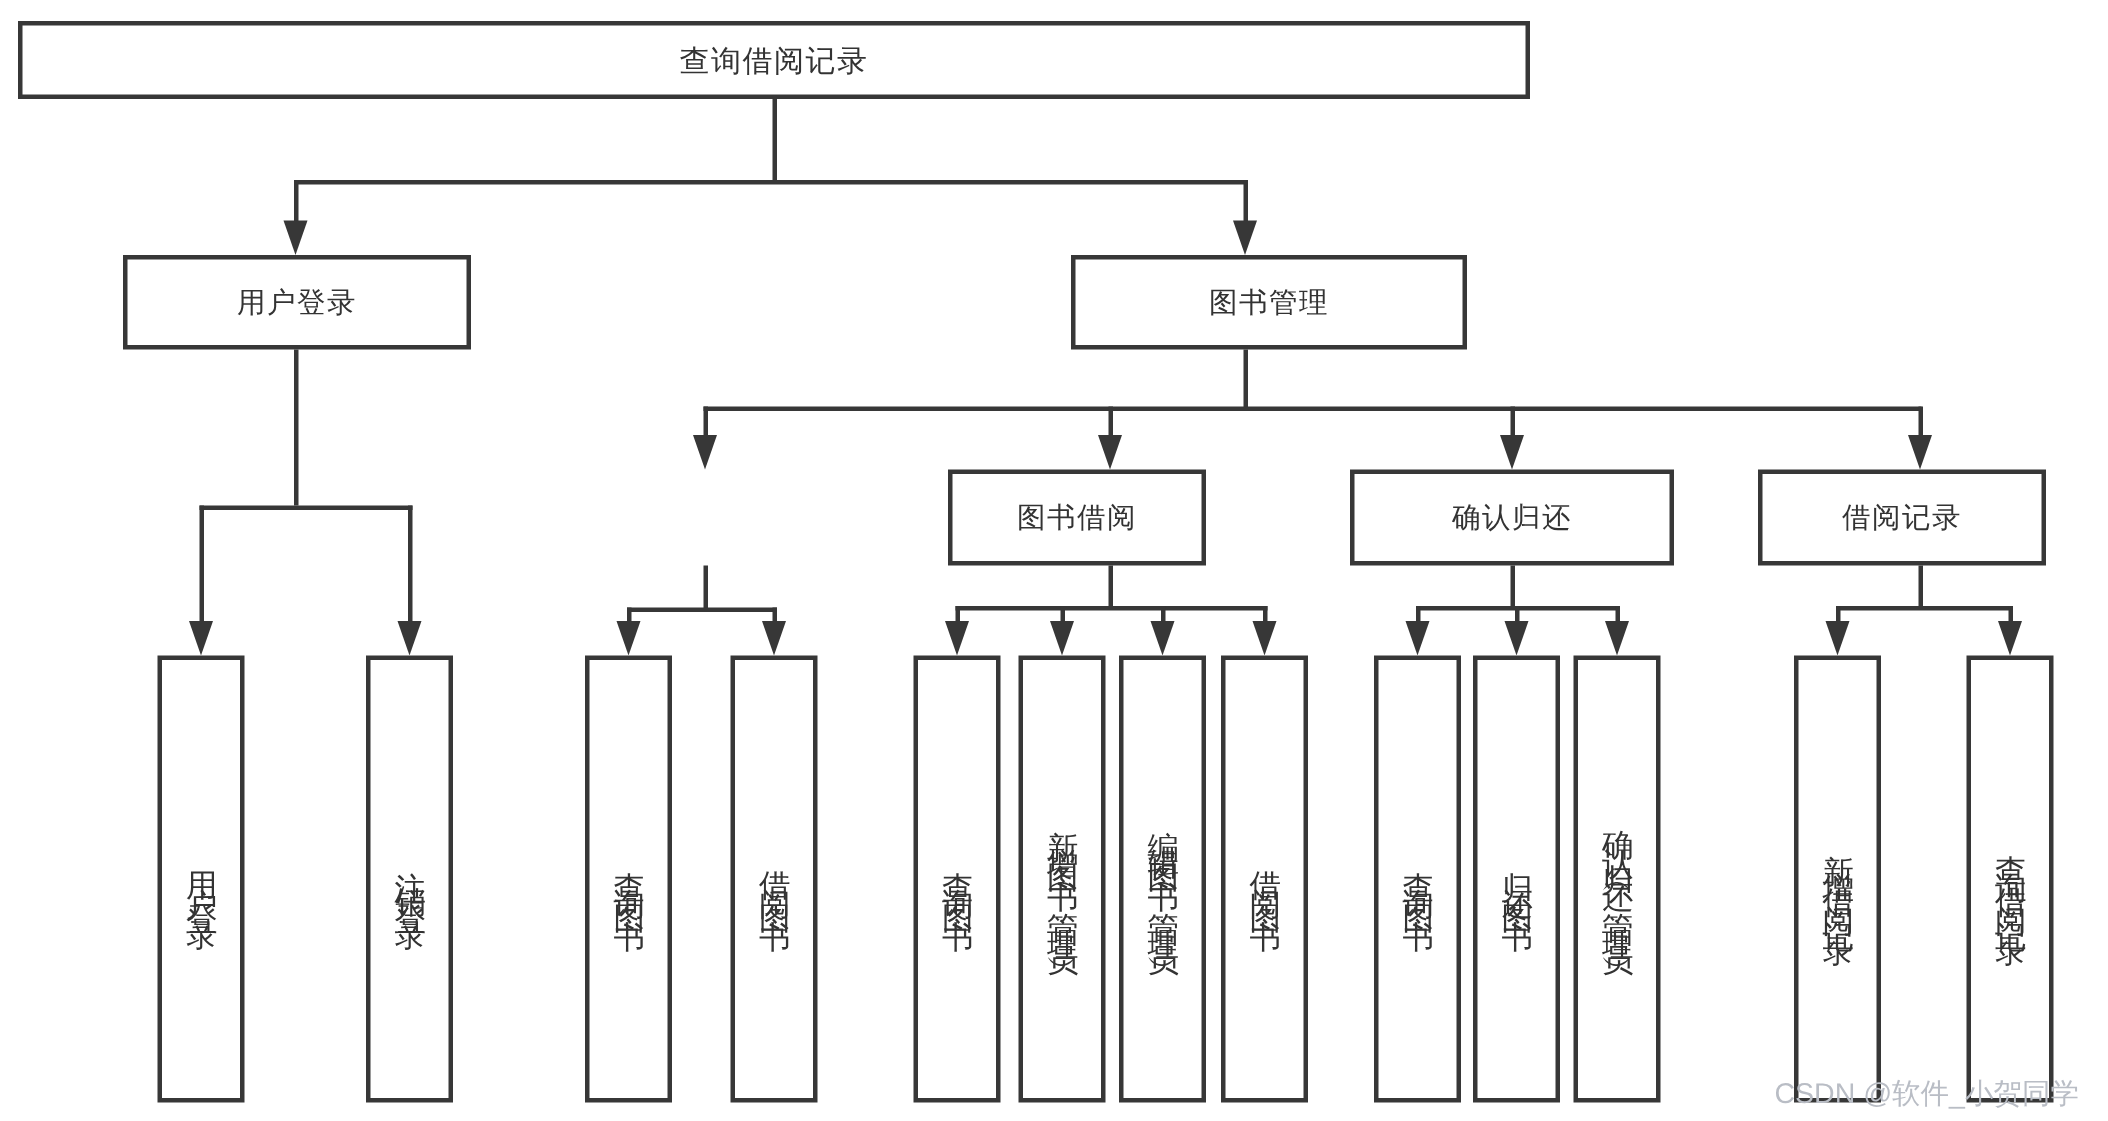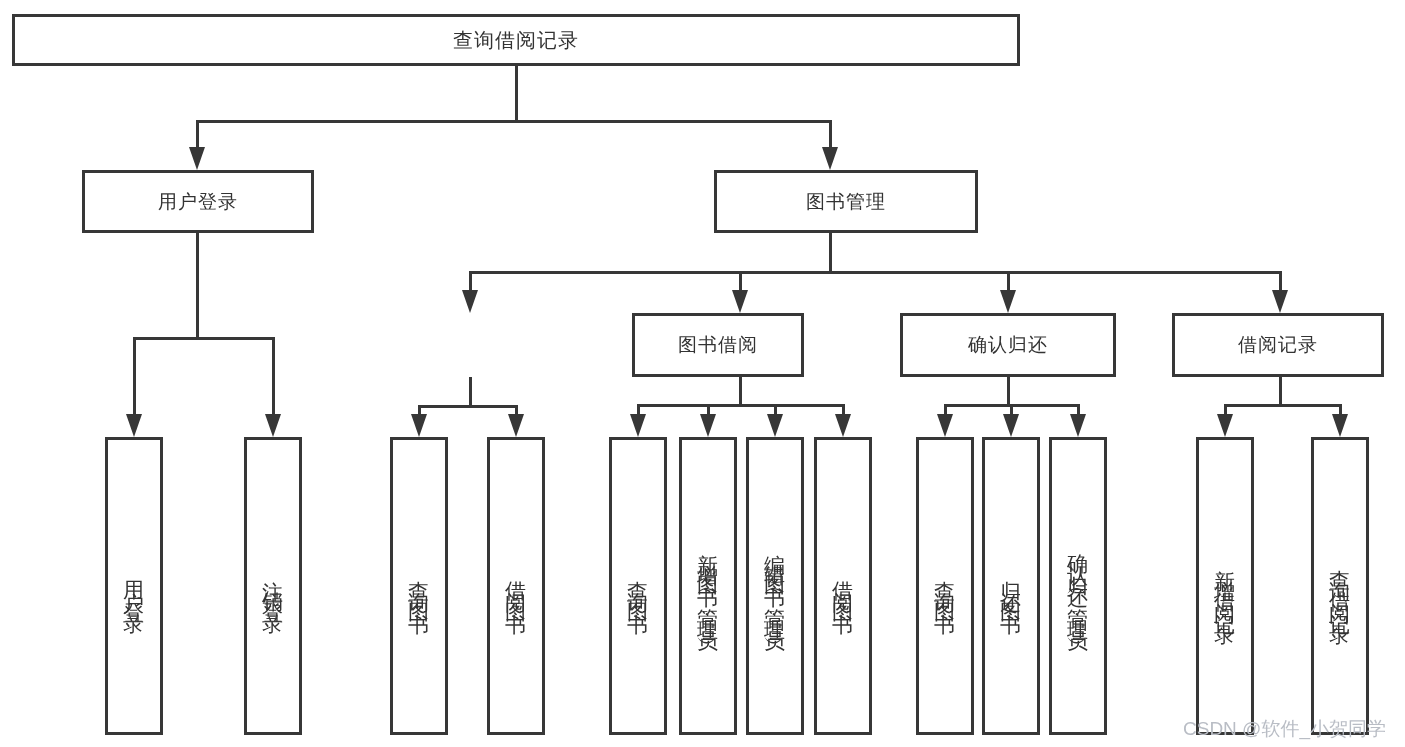--- a/index.html
+++ b/index.html
@@ -95,21 +95,21 @@
   <div class="ah" style="left:732px;  top:290px;"></div>
   <div class="ah" style="left:1000px; top:290px;"></div>
   <div class="ah" style="left:1272px; top:290px;"></div>
 
   <div class="box" style="left:632px; top:313px; width:172px; height:64px;">
     <span class="hlabel">图书借阅</span>
   </div>
   <div class="box" style="left:900px; top:313px; width:216px; height:64px;">
     <span class="hlabel">确认归还</span>
   </div>
-  <div class="box" style="left:1172px; top:313px; width:212px; height:64px;">
+  <div class="box" style="left:1172px; top:313px; width:192px; height:64px;">
     <span class="hlabel">借阅记录</span>
   </div>
 
   <div class="vl" style="left:469px; top:377px; height:31px;"></div>
   <div class="hl" style="left:418px; top:405px; width:100px;"></div>
   <div class="vl" style="left:418px; top:405px; height:11px;"></div>
   <div class="vl" style="left:515px; top:405px; height:11px;"></div>
   <div class="ah" style="left:411px; top:414px;"></div>
   <div class="ah" style="left:508px; top:414px;"></div>
 

